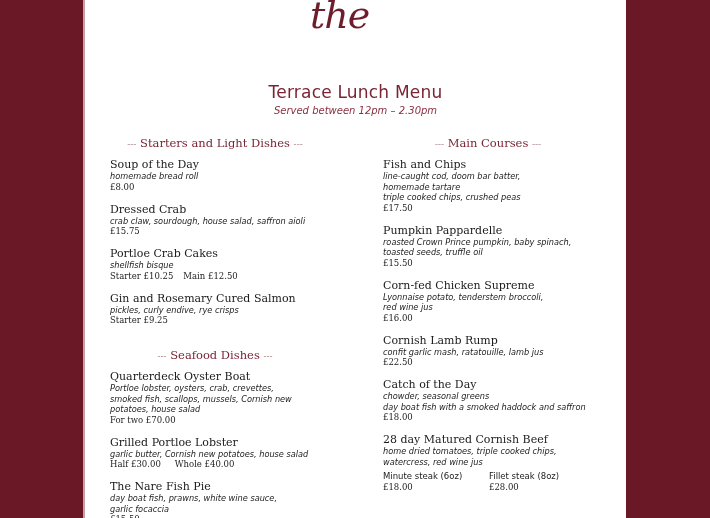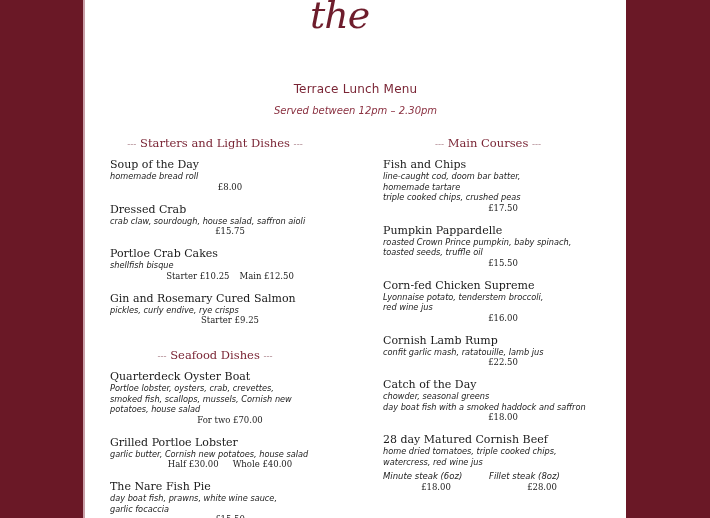--- a/index.html
+++ b/index.html
@@ -54,21 +54,21 @@
       letter-spacing: -1px;
       line-height: 1;
     }
     .menu-title {
       position: absolute;
       left: 0;
       width: 541px;
       top: 82px;
       text-align: center;
       font-family: "DejaVu Sans", sans-serif;
-      font-size: 12px;
+      font-size: 17px;
       color: #7a2535;
       letter-spacing: 0.2px;
     }
     .menu-subtitle {
       position: absolute;
       left: 0;
       width: 541px;
       top: 105px;
       text-align: center;
       font-family: "DejaVu Sans", sans-serif;
@@ -112,33 +112,31 @@
       font-style: italic;
       font-size: 8.2px;
       color: #222;
       line-height: 10.5px;
     }
     .dish-price {
       font-family: "DejaVu Serif", serif;
       font-size: 8.5px;
       color: #222;
       line-height: 11px;
-      text-align: center;
     }
     .price-gap { display: inline-block; width: 10px; }
     .steak-row {
       display: flex;
       margin-top: 4px;
     }
     .steak-opt {
       width: 106px;
     }
     .steak-label {
       font-family: "DejaVu Sans", sans-serif;
-      font-style: italic;
       font-size: 8.5px;
       color: #222;
       line-height: 11px;
     }
     .seafood-gap { height: 12px; }
     .sandwich-gap { height: 14px; }
   </style>
 </head>
 <body>
 

